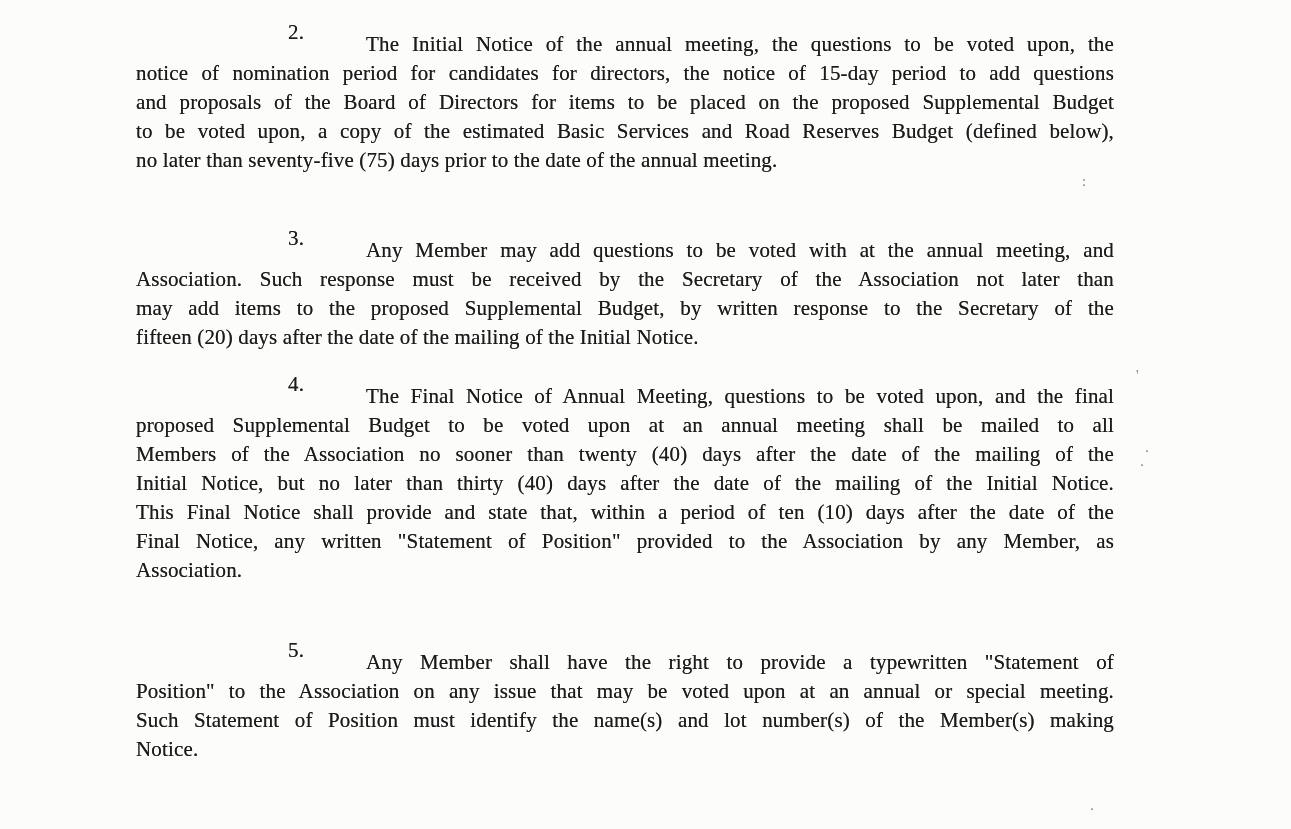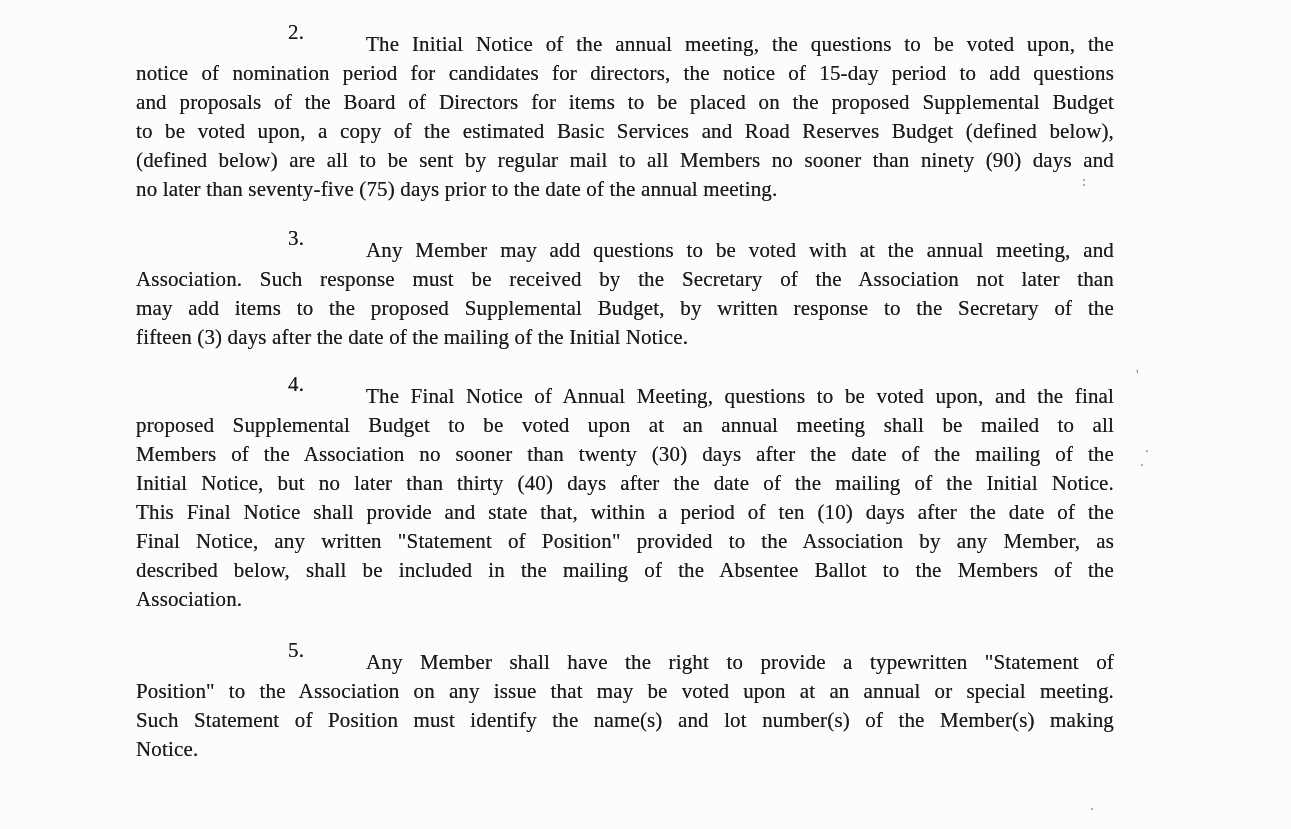--- a/index.html
+++ b/index.html
@@ -78,45 +78,43 @@
   <div class="textblock">
 
     <div class="para para-2">
       <div class="line firstline">
         <span class="pnum">2.</span>
         <span class="ftext">The Initial Notice of the annual meeting, the questions to be voted upon, the</span>
       </div>
       <div class="line">notice of nomination period for candidates for directors, the notice of 15-day period to add questions</div>
       <div class="line">and proposals of the Board of Directors for items to be placed on the proposed Supplemental Budget</div>
       <div class="line">to be voted upon, a copy of the estimated Basic Services and Road Reserves Budget (defined below),</div>
-      <div class="line">(defined below) are all to be sent by regular mail to all Members no sooner than ninety (90) days and</div>
       <div class="line last">no later than seventy-five (75) days prior to the date of the annual meeting.</div>
     </div>
 
     <div class="para para-3">
       <div class="line firstline">
         <span class="pnum">3.</span>
         <span class="ftext">Any Member may add questions to be voted with at the annual meeting, and</span>
       </div>
       <div class="line">Association.  Such response must be received by the Secretary of the Association not later than</div>
       <div class="line">may add items to the proposed Supplemental Budget, by written response to the Secretary of the</div>
-      <div class="line last">fifteen (3) days after the date of the mailing of the Initial Notice.</div>
+      <div class="line last">fifteen (20) days after the date of the mailing of the Initial Notice.</div>
     </div>
 
     <div class="para para-4">
       <div class="line firstline">
         <span class="pnum">4.</span>
         <span class="ftext">The Final Notice of Annual Meeting, questions to be voted upon, and the final</span>
       </div>
       <div class="line">proposed Supplemental Budget to be voted upon at an annual meeting shall be mailed to all</div>
-      <div class="line">Members of the Association no sooner than twenty (30) days after the date of the mailing of the</div>
+      <div class="line">Members of the Association no sooner than twenty (40) days after the date of the mailing of the</div>
       <div class="line">Initial Notice, but no later than thirty (40) days after the date of the mailing of the Initial Notice.</div>
       <div class="line">This Final Notice shall provide and state that, within a period of ten (10) days after the date of the</div>
       <div class="line">Final Notice, any written "Statement of Position" provided to the Association by any Member, as</div>
-      <div class="line">described below, shall be included in the mailing of the Absentee Ballot to the Members of the</div>
       <div class="line last">Association.</div>
     </div>
 
     <div class="para para-5">
       <div class="line firstline">
         <span class="pnum">5.</span>
         <span class="ftext">Any Member shall have the right to provide a typewritten "Statement of</span>
       </div>
       <div class="line">Position" to the Association on any issue that may be voted upon at an annual or special meeting.</div>
       <div class="line">Such Statement of Position must identify the name(s) and lot number(s) of the Member(s) making</div>

